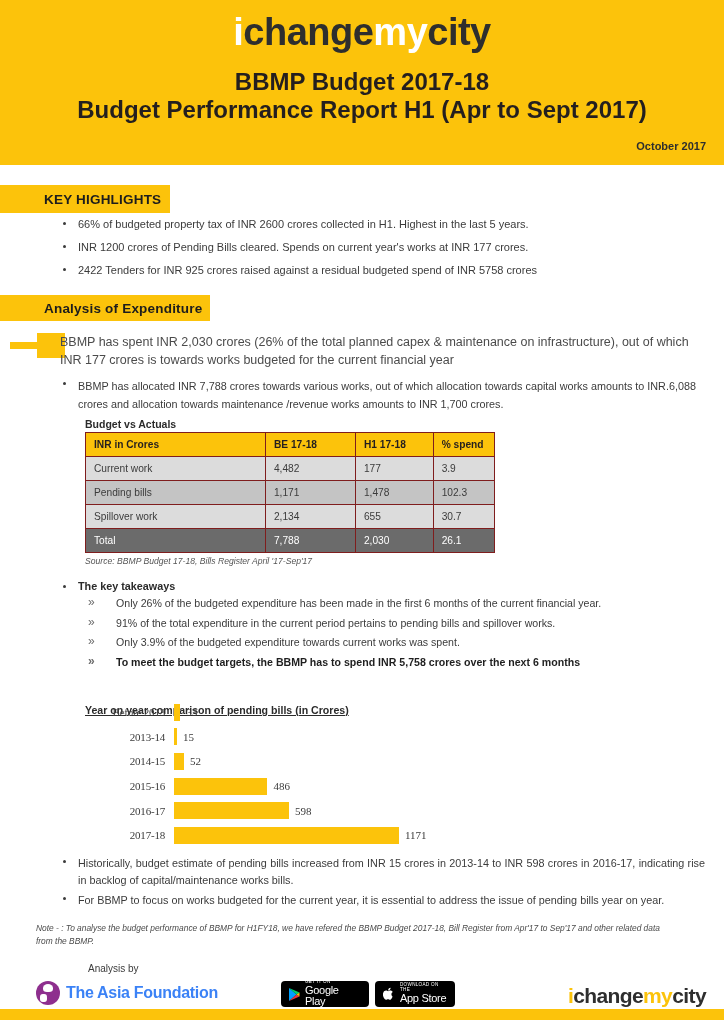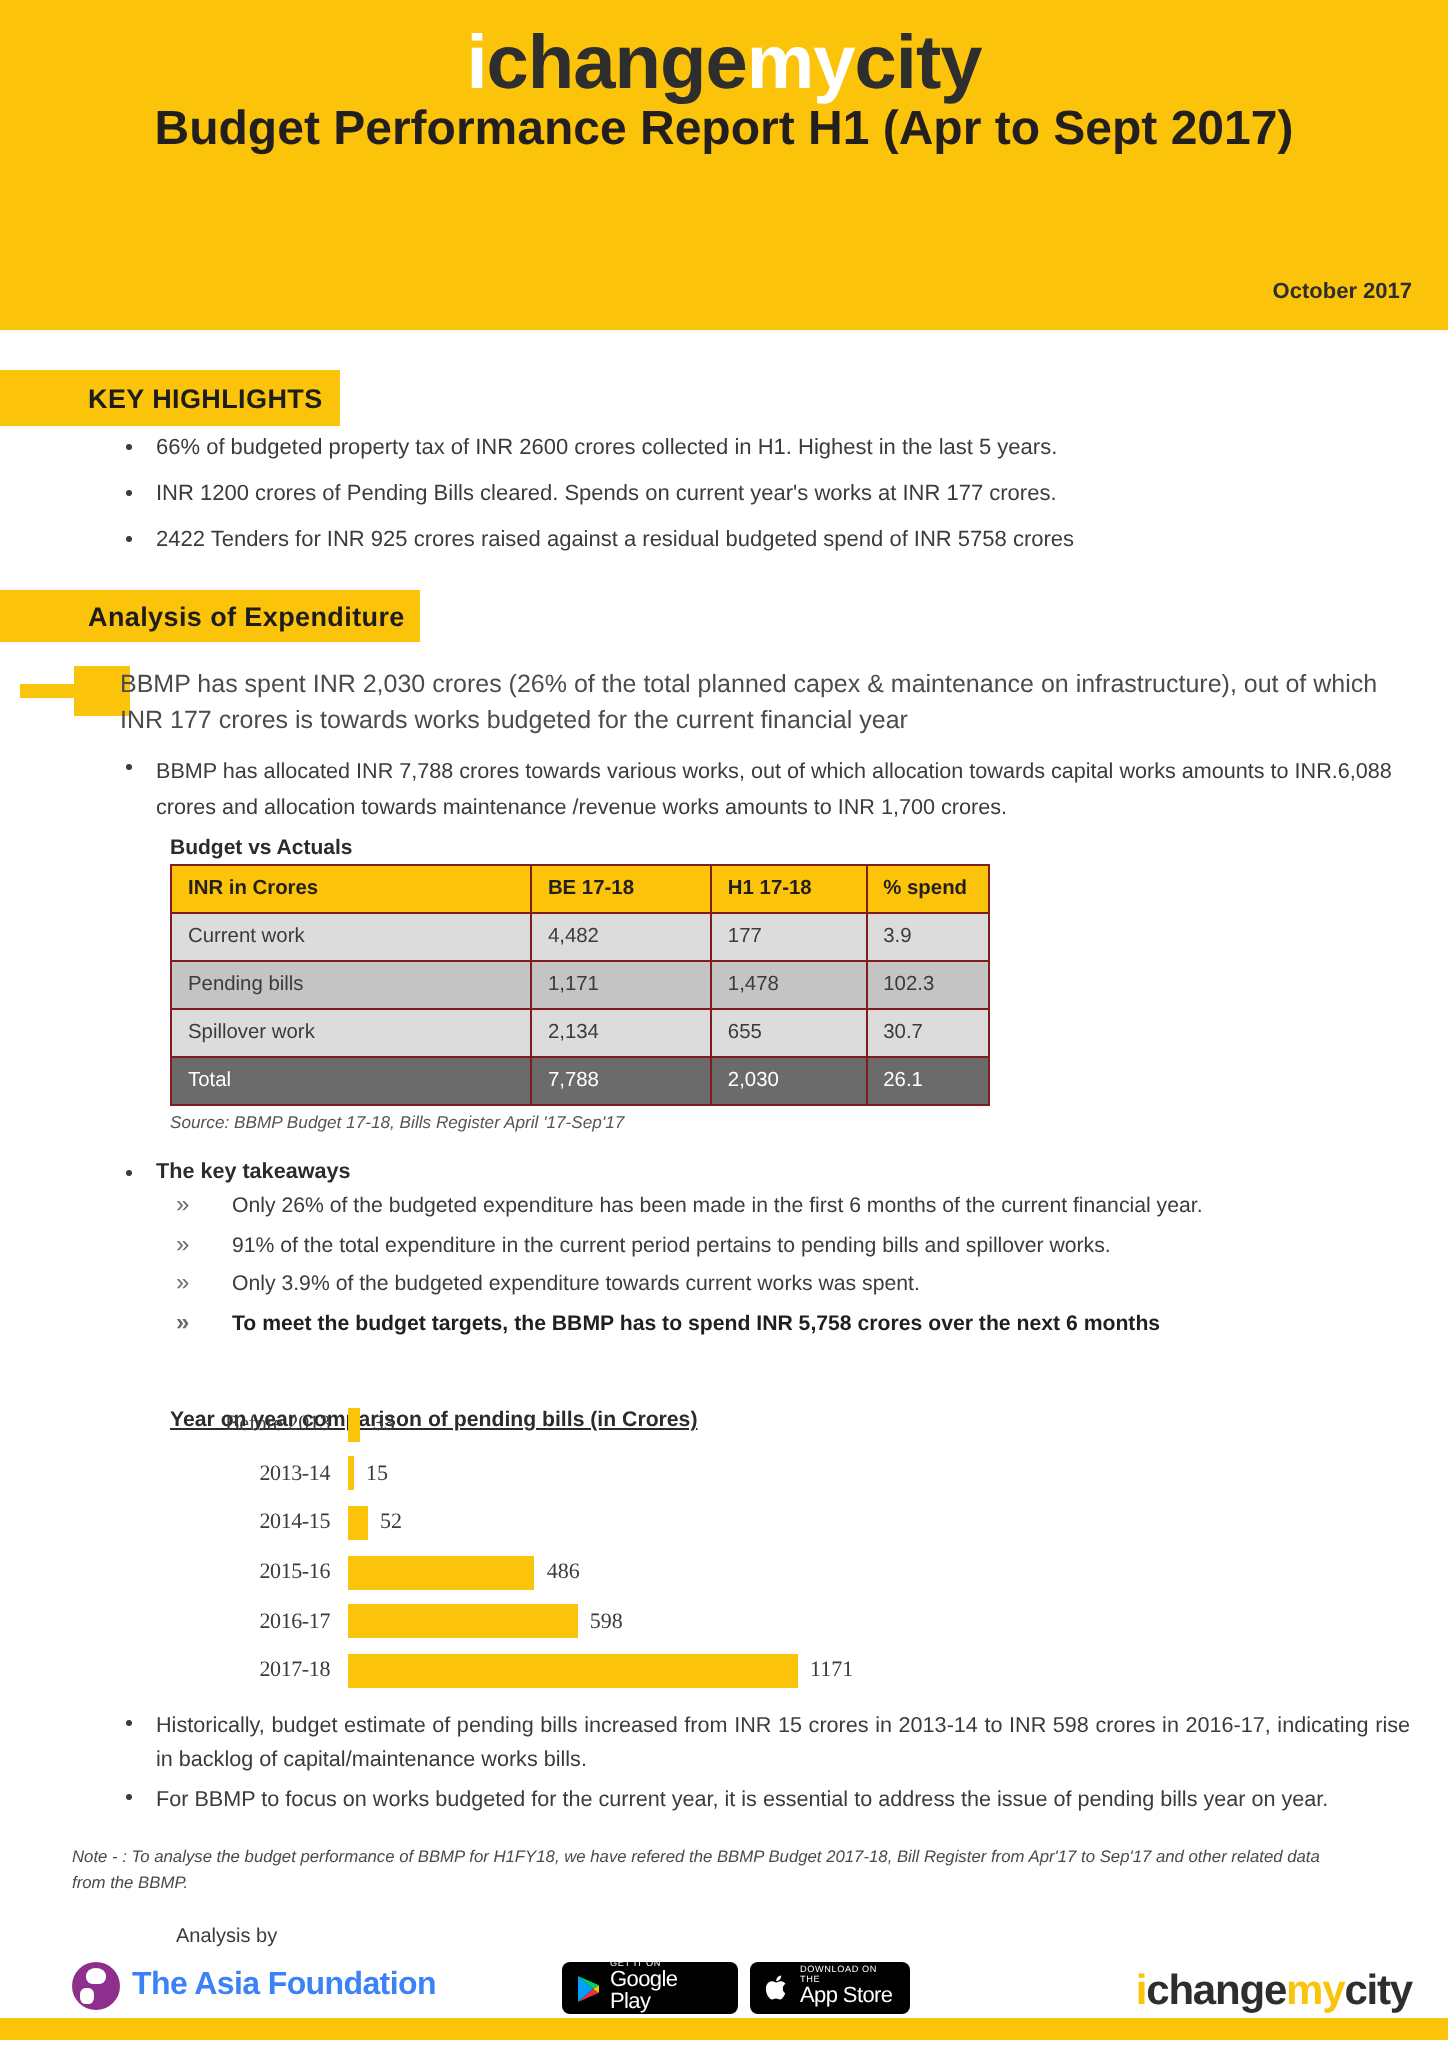--- a/index.html
+++ b/index.html
@@ -237,20 +237,21 @@
 </style>
 </head>
 <body>
 
 <div class="page">
 
   <div class="header">
     <div class="brand">
       <span class="w">i</span><span class="d">change</span><span class="w">my</span><span class="d">city</span>
     </div>
+    <div class="title1">BBMP Budget 2017-18</div>
     <div class="title2">Budget Performance Report H1 (Apr to Sept 2017)</div>
     <div class="datestamp">October 2017</div>
   </div>
 
   <div class="banner" id="banner-key">
     <span>KEY HIGHLIGHTS</span>
   </div>
   <ul class="bullets" id="key-bullets">
     <li>66% of budgeted property tax of INR 2600 crores collected in H1. Highest in the last 5 years.</li>
     <li>INR 1200 crores of Pending Bills cleared. Spends on current year's works at INR 177 crores.</li>

